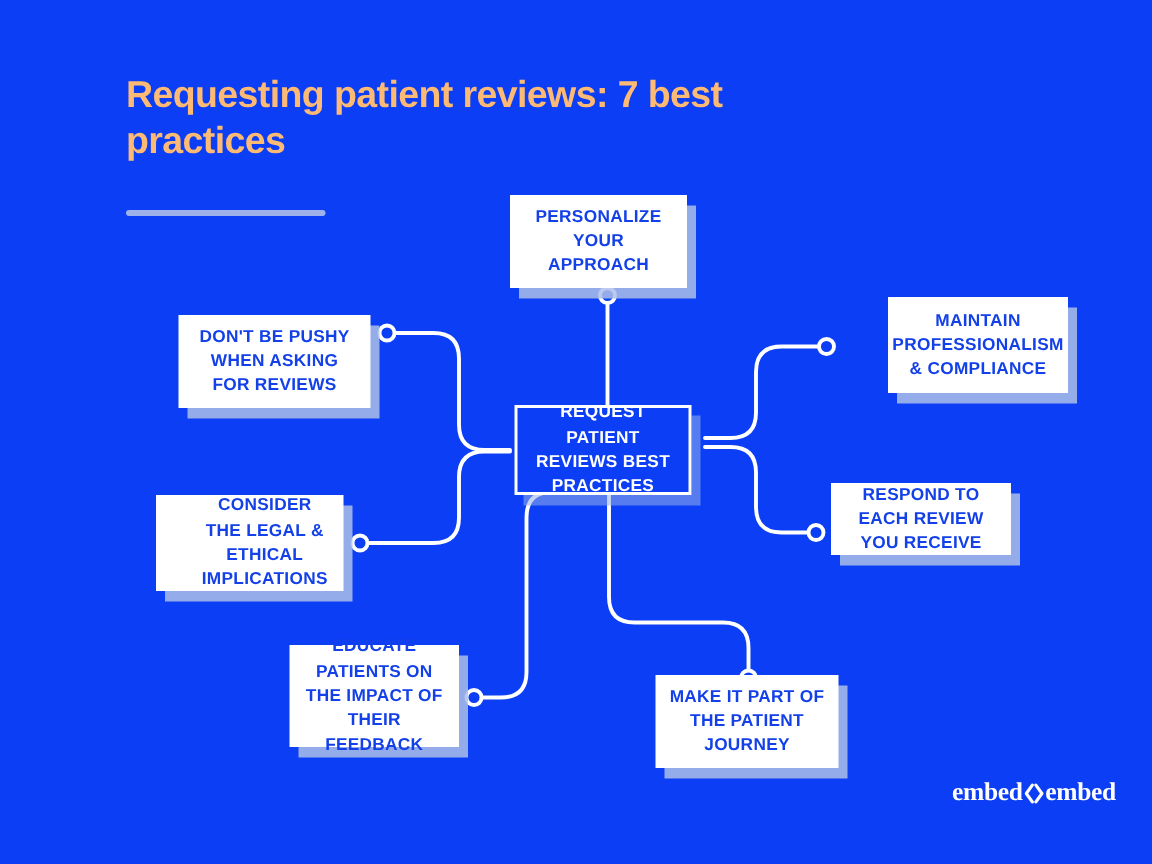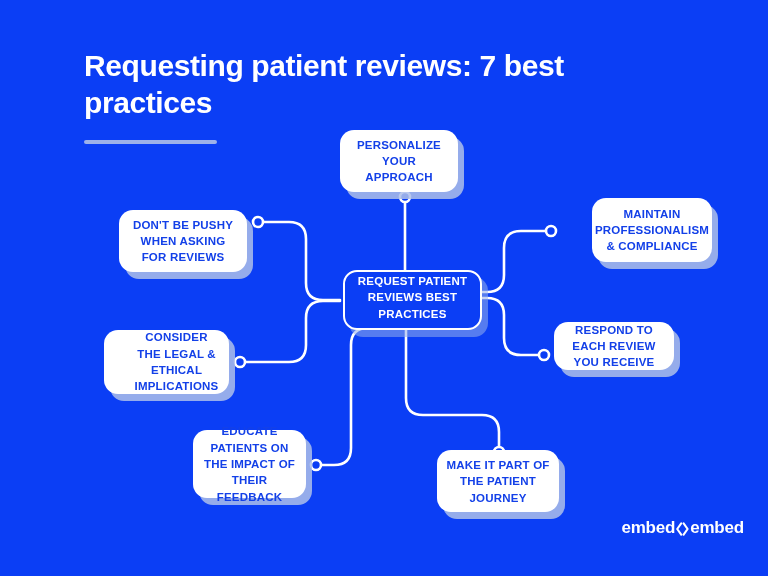--- a/index.html
+++ b/index.html
@@ -7,37 +7,37 @@
     width:768px;height:576px;
     background:#0b3ef5;
     font-family:"Liberation Sans", sans-serif;
     overflow:hidden;position:relative;
   }
   .canvas{position:absolute;inset:0;}
 
   
   .title{
     position:absolute;left:84px;top:48px;width:500px;
-    color:#ffffff;font-size:30px;line-height:1.22;
+    color:#fdba74;font-size:25px;line-height:1.22;
     font-weight:bold;letter-spacing:-0.4px;
     white-space:pre-line;
   }
   .title-rule{
     position:absolute;left:84px;top:140px;
     width:133px;height:4px;background:#9db2ea;border-radius:2px;
   }
 
   
   svg.wires{position:absolute;left:0;top:0;width:768px;height:576px;}
 
   
   .node{
     position:absolute;
     background:#ffffff;
-    border-radius:14px;
+    border-radius:0;
     box-shadow:6px 7px 0 rgba(174,192,233,.85);
     display:flex;align-items:center;justify-content:center;
     text-align:center;
     color:#1340e8;
     font-weight:bold;
     font-size:11.5px;
     line-height:1.42;
     letter-spacing:.2px;
     white-space:pre-line;
     padding:6px 8px;
@@ -49,21 +49,21 @@
     border:2.5px solid #ffffff;
     box-shadow:6px 7px 0 rgba(150,175,235,.55);
     font-size:11.5px;
   }
 
   
   .logo{
     position:absolute;right:24px;bottom:38px;
     color:#ffffff;font-size:17px;font-weight:bold;
     letter-spacing:-0.2px;
-    display:flex;align-items:center;
+    display:flex;align-items:center;font-family:Liberation Serif, serif;
   }
   .logo .mark{
     display:inline-flex;align-items:center;
     margin:0 1px;transform:translateY(1px);
   }
 </style>
 </head>
 <body>
 
 <div class="canvas">
@@ -109,33 +109,33 @@
   </div>
 
   <div class="node" style="left:104px;top:330px;width:125px;height:64px;padding-left:28px;">
     <span>CONSIDER THE LEGAL &amp; ETHICAL IMPLICATIONS</span>
   </div>
 
   <div class="node" style="left:193px;top:430px;width:113px;height:68px;">
     <span>EDUCATE PATIENTS ON THE IMPACT OF THEIR FEEDBACK</span>
   </div>
 
-  <div class="node" style="left:437px;top:450px;width:122px;height:62px;align-items:flex-end;">
+  <div class="node" style="left:437px;top:450px;width:122px;height:62px;">
     <span>MAKE IT PART OF THE PATIENT JOURNEY</span>
   </div>
 
   <div class="node" style="left:554px;top:322px;width:120px;height:48px;">
     <span>RESPOND TO EACH REVIEW YOU RECEIVE</span>
   </div>
 
   <div class="node" style="left:592px;top:198px;width:120px;height:64px;">
     <span>MAINTAIN PROFESSIONALISM &amp; COMPLIANCE</span>
   </div>
 
-  <div class="node hub" style="left:343px;top:270px;width:139px;height:60px;align-items:flex-end;">
+  <div class="node hub" style="left:343px;top:270px;width:118px;height:60px;">
     <span>REQUEST PATIENT REVIEWS BEST PRACTICES</span>
   </div>
 
   <div class="logo">
     <span>embed</span>
     <span class="mark">
       <svg width="13" height="14" viewBox="0 0 13 14" fill="none" aria-hidden="true">
         <path d="M5.2 1.4 L1.2 7 L5.2 12.6" stroke="#ffffff" stroke-width="2.1" stroke-linecap="round" stroke-linejoin="round"></path>
         <path d="M7.6 1.4 L11.6 7 L7.6 12.6" stroke="#ffffff" stroke-width="2.1" stroke-linecap="round" stroke-linejoin="round"></path>
       </svg>

